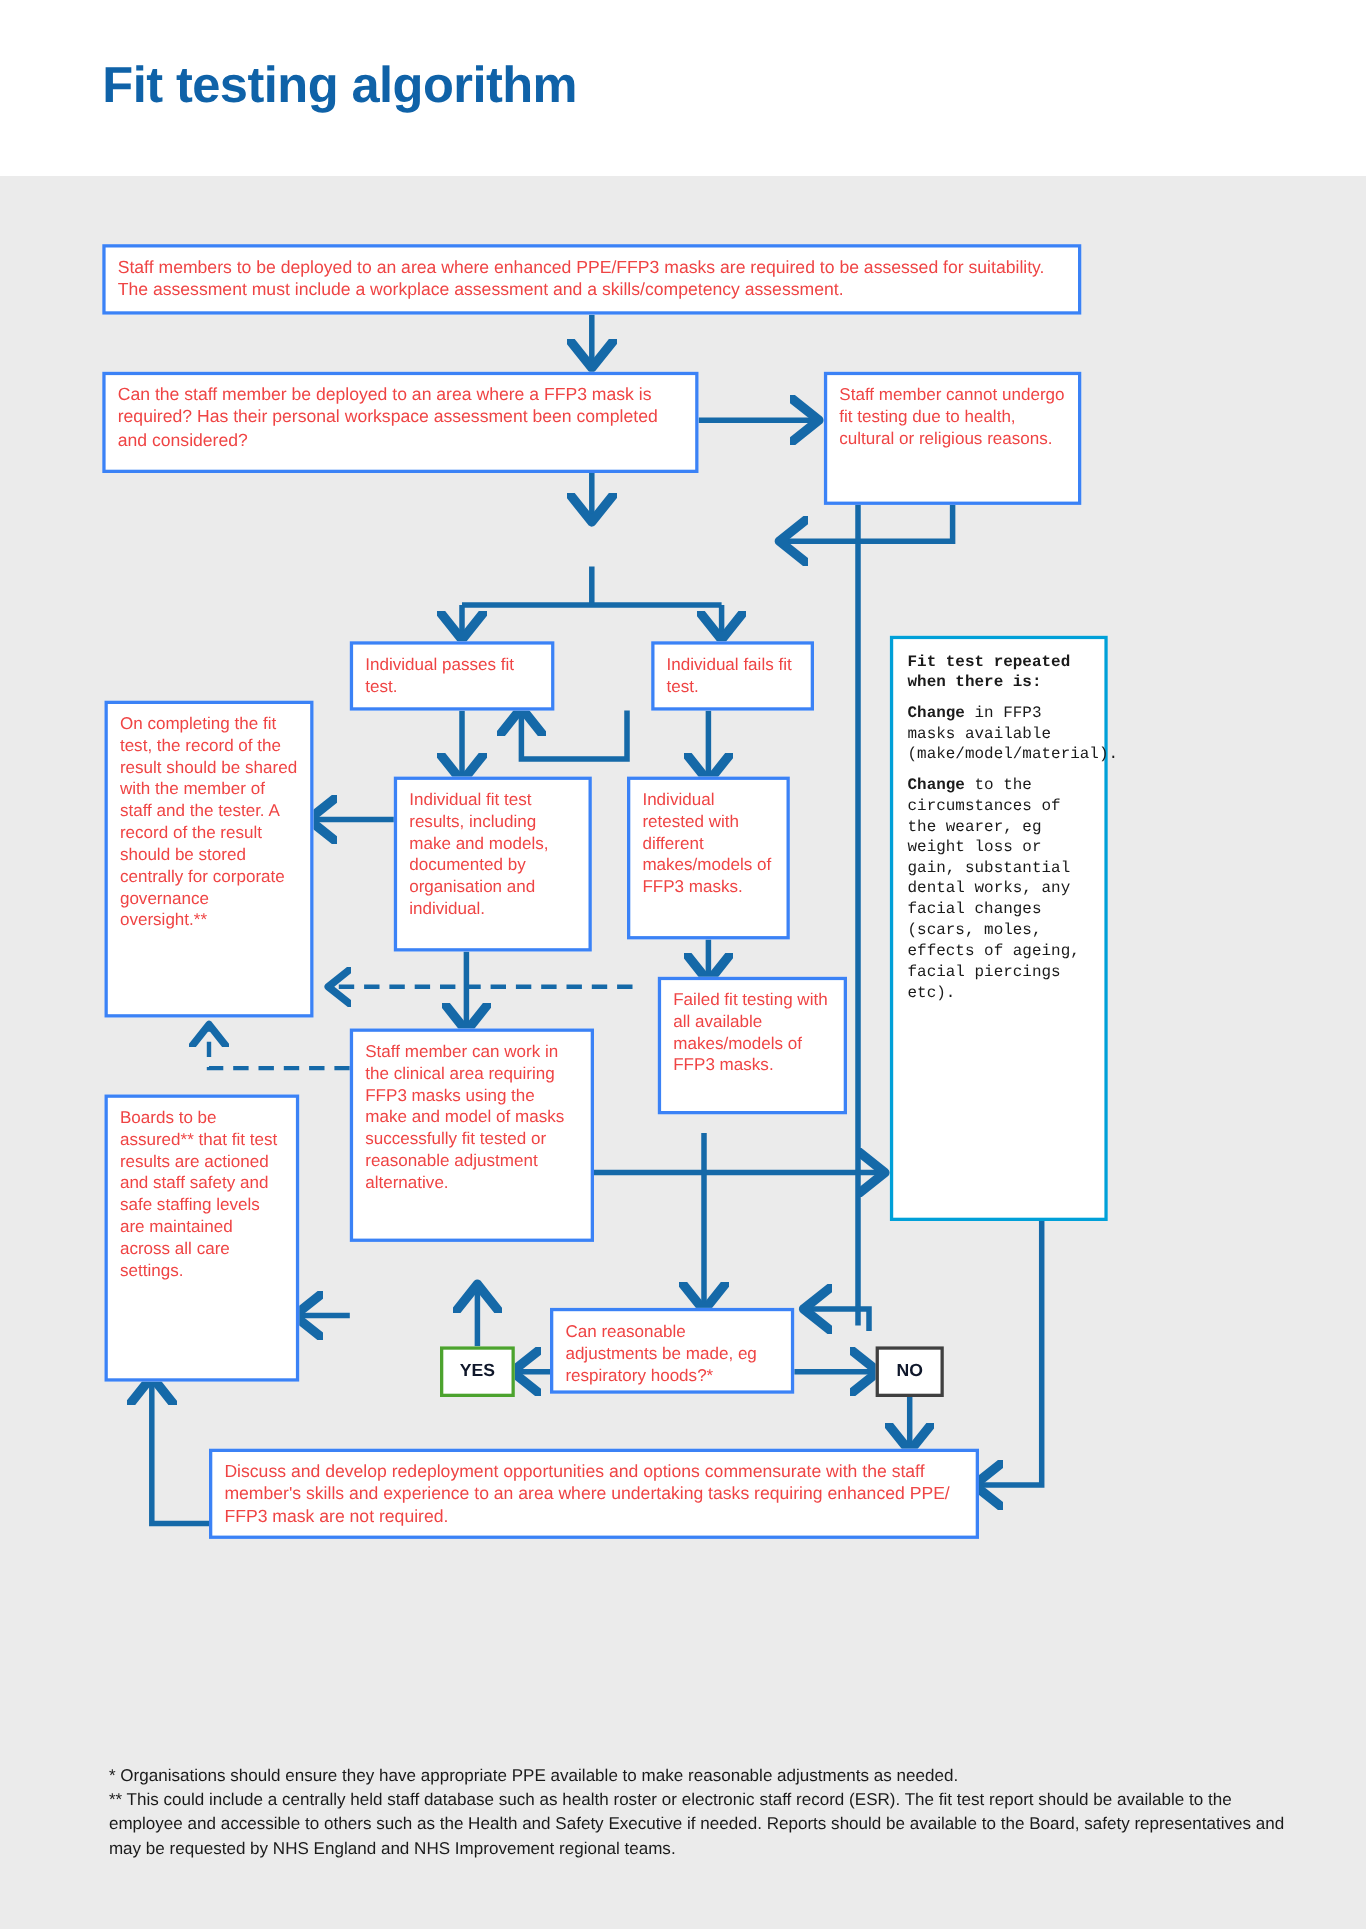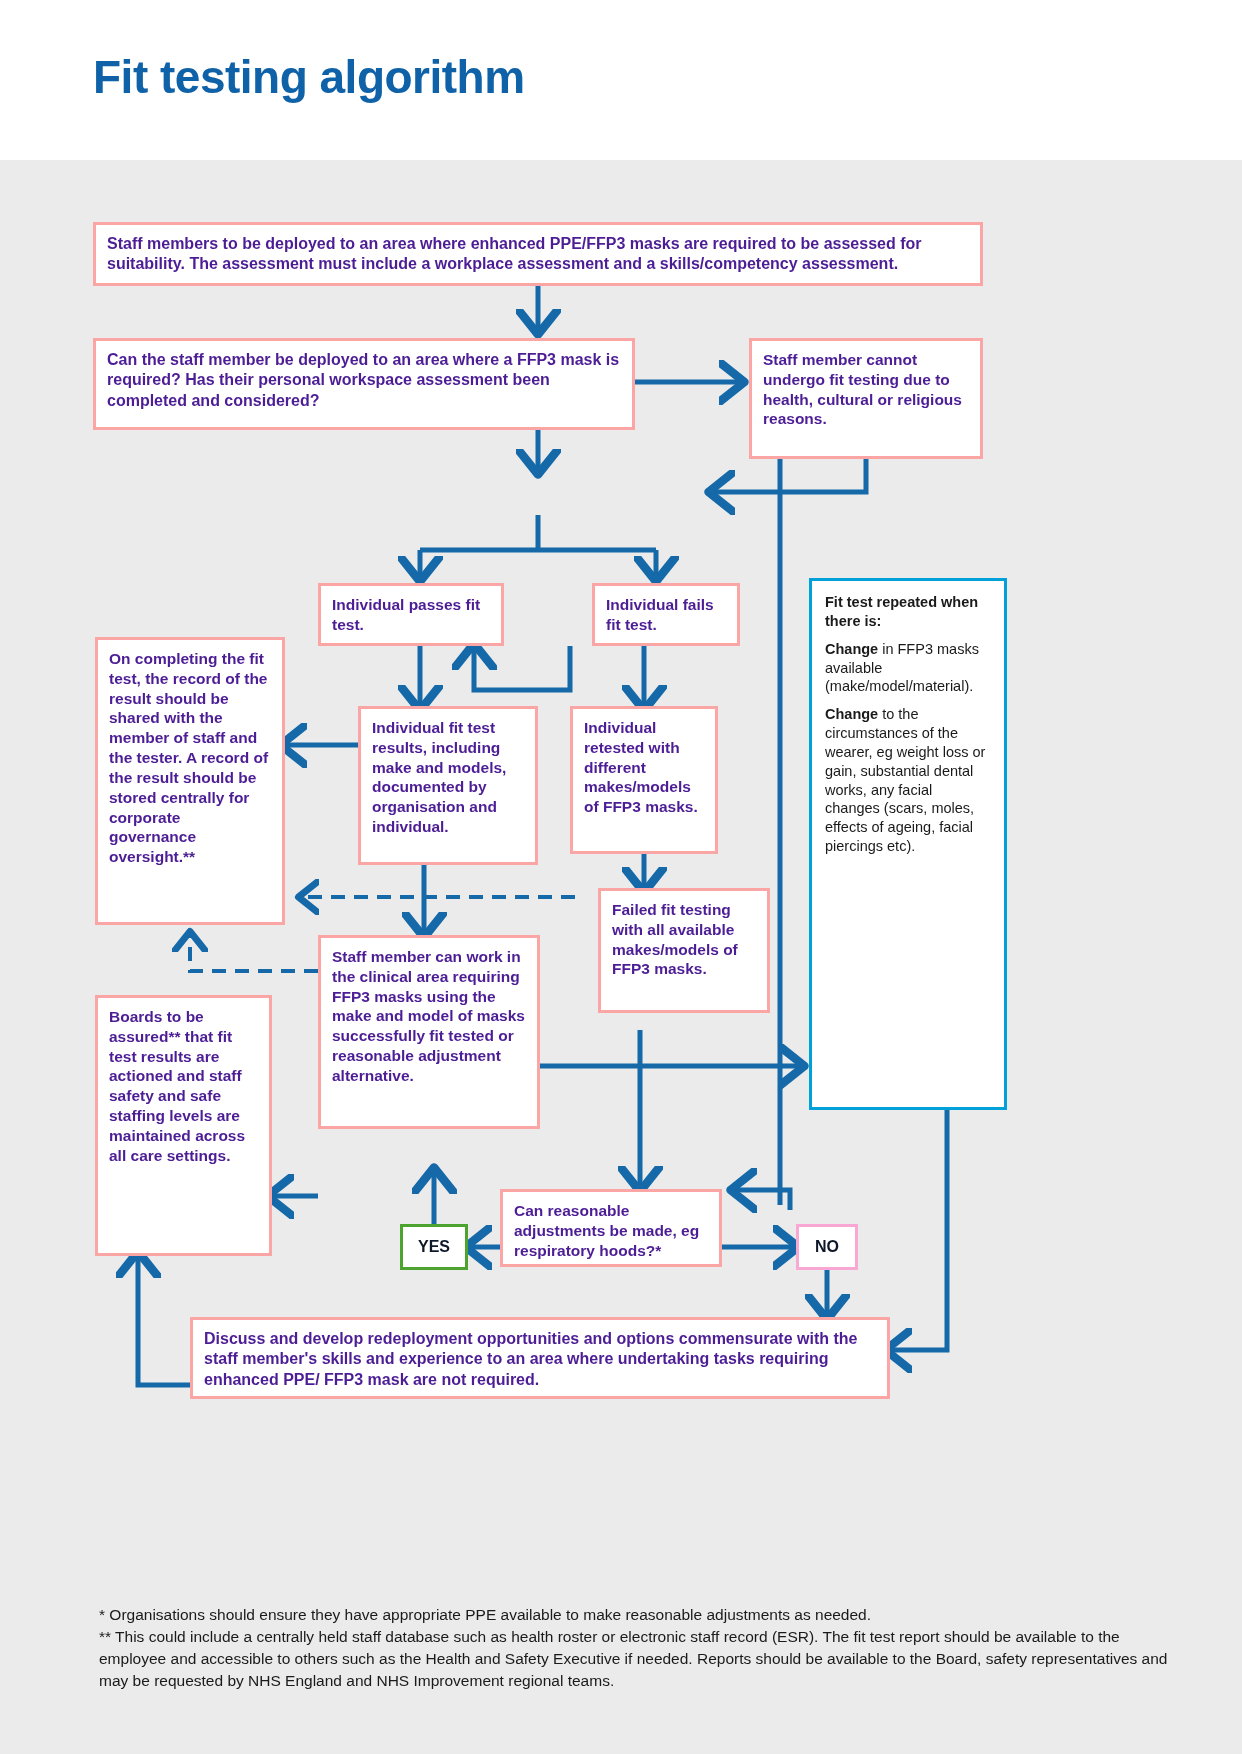--- a/index.html
+++ b/index.html
@@ -14,33 +14,33 @@
   .title{
     position:absolute;left:93px;top:50px;
     font-size:46px;font-weight:bold;color:#0f62a8;letter-spacing:-0.5px;
   }
 
   .body-band{position:absolute;left:0;top:160px;width:1242px;height:1594px;background:#ebebeb;}
 
   svg#wires{position:absolute;left:0;top:0;width:1242px;height:1754px;pointer-events:none;}
 
   .box{
-    position:absolute;background:#ffffff;border:3px solid #fca5a5;
-    box-sizing:border-box;color:#4c1d95;
-    font-size:15.5px;font-weight:bold;line-height:1.28;
+    position:absolute;background:#ffffff;border:3px solid #3b82f6;
+    box-sizing:border-box;color:#ef4444;
+    font-size:15.5px;font-weight:normal;line-height:1.28;
     padding:9px 11px;
   }
   .box.wide{font-size:16px;}
   .tag{
     position:absolute;background:#ffffff;box-sizing:border-box;
     display:flex;align-items:center;justify-content:center;
     font-size:16px;font-weight:bold;color:#0f172a;
   }
   .tag.yes{border:3px solid #4ca32e;}
-  .tag.no{border:3px solid #f9a8d4;}
+  .tag.no{border:3px solid #404040;}
 
   .rightbox{
     position:absolute;background:#ffffff;border:3px solid #00a0d8;
     box-sizing:border-box;padding:12px 13px;
     font-size:14.5px;line-height:1.3;color:#1a1a1a;
   }
   .rightbox .hd{font-weight:bold;display:block;margin-bottom:9px;}
   .rightbox p{margin:0 0 9px 0;}
   .rightbox b{font-weight:bold;}
   .rightbox .ital{font-style:italic;}
@@ -146,21 +146,21 @@
   <div class="box" style="left:95px;top:995px;width:177px;height:261px;">Boards to be assured** that fit test results are actioned and staff safety and safe staffing levels are maintained across all care settings.</div>
 
   <div class="box" style="left:500px;top:1189px;width:222px;height:78px;">Can reasonable adjustments be made, eg respiratory hoods?*</div>
 
   <div class="tag yes" style="left:400px;top:1224px;width:68px;height:46px;">YES</div>
 
   <div class="tag no" style="left:796px;top:1224px;width:62px;height:46px;">NO</div>
 
   <div class="box wide" style="left:190px;top:1317px;width:700px;height:82px;">Discuss and develop redeployment opportunities and options commensurate with the staff member's skills and experience to an area where undertaking tasks requiring enhanced PPE/ FFP3 mask are not required.</div>
 
-  <div class="rightbox" style="left:809px;top:578px;width:198px;height:532px;">
+  <div class="rightbox" style="left:809px;top:578px;width:198px;height:532px;font-family:Liberation Mono, monospace;">
     <span class="hd">Fit test repeated when there is:</span>
     <p><b>Change</b><span> in FFP3 masks available (make/model/material).</span></p>
     <p><b>Change</b><span> to the circumstances of the wearer, eg weight loss or gain, substantial dental works, any facial changes (scars, moles, effects of ageing, facial piercings etc).</span></p>
   </div>
 
   <div class="footnotes">
     <div>* Organisations should ensure they have appropriate PPE available to make reasonable adjustments as needed.</div>
     <div>** This could include a centrally held staff database such as health roster or electronic staff record (ESR). The fit test report should be available to the employee and accessible to others such as the Health and Safety Executive if needed. Reports should be available to the Board, safety representatives and may be requested by NHS England and NHS Improvement regional teams.</div>
   </div>
 

